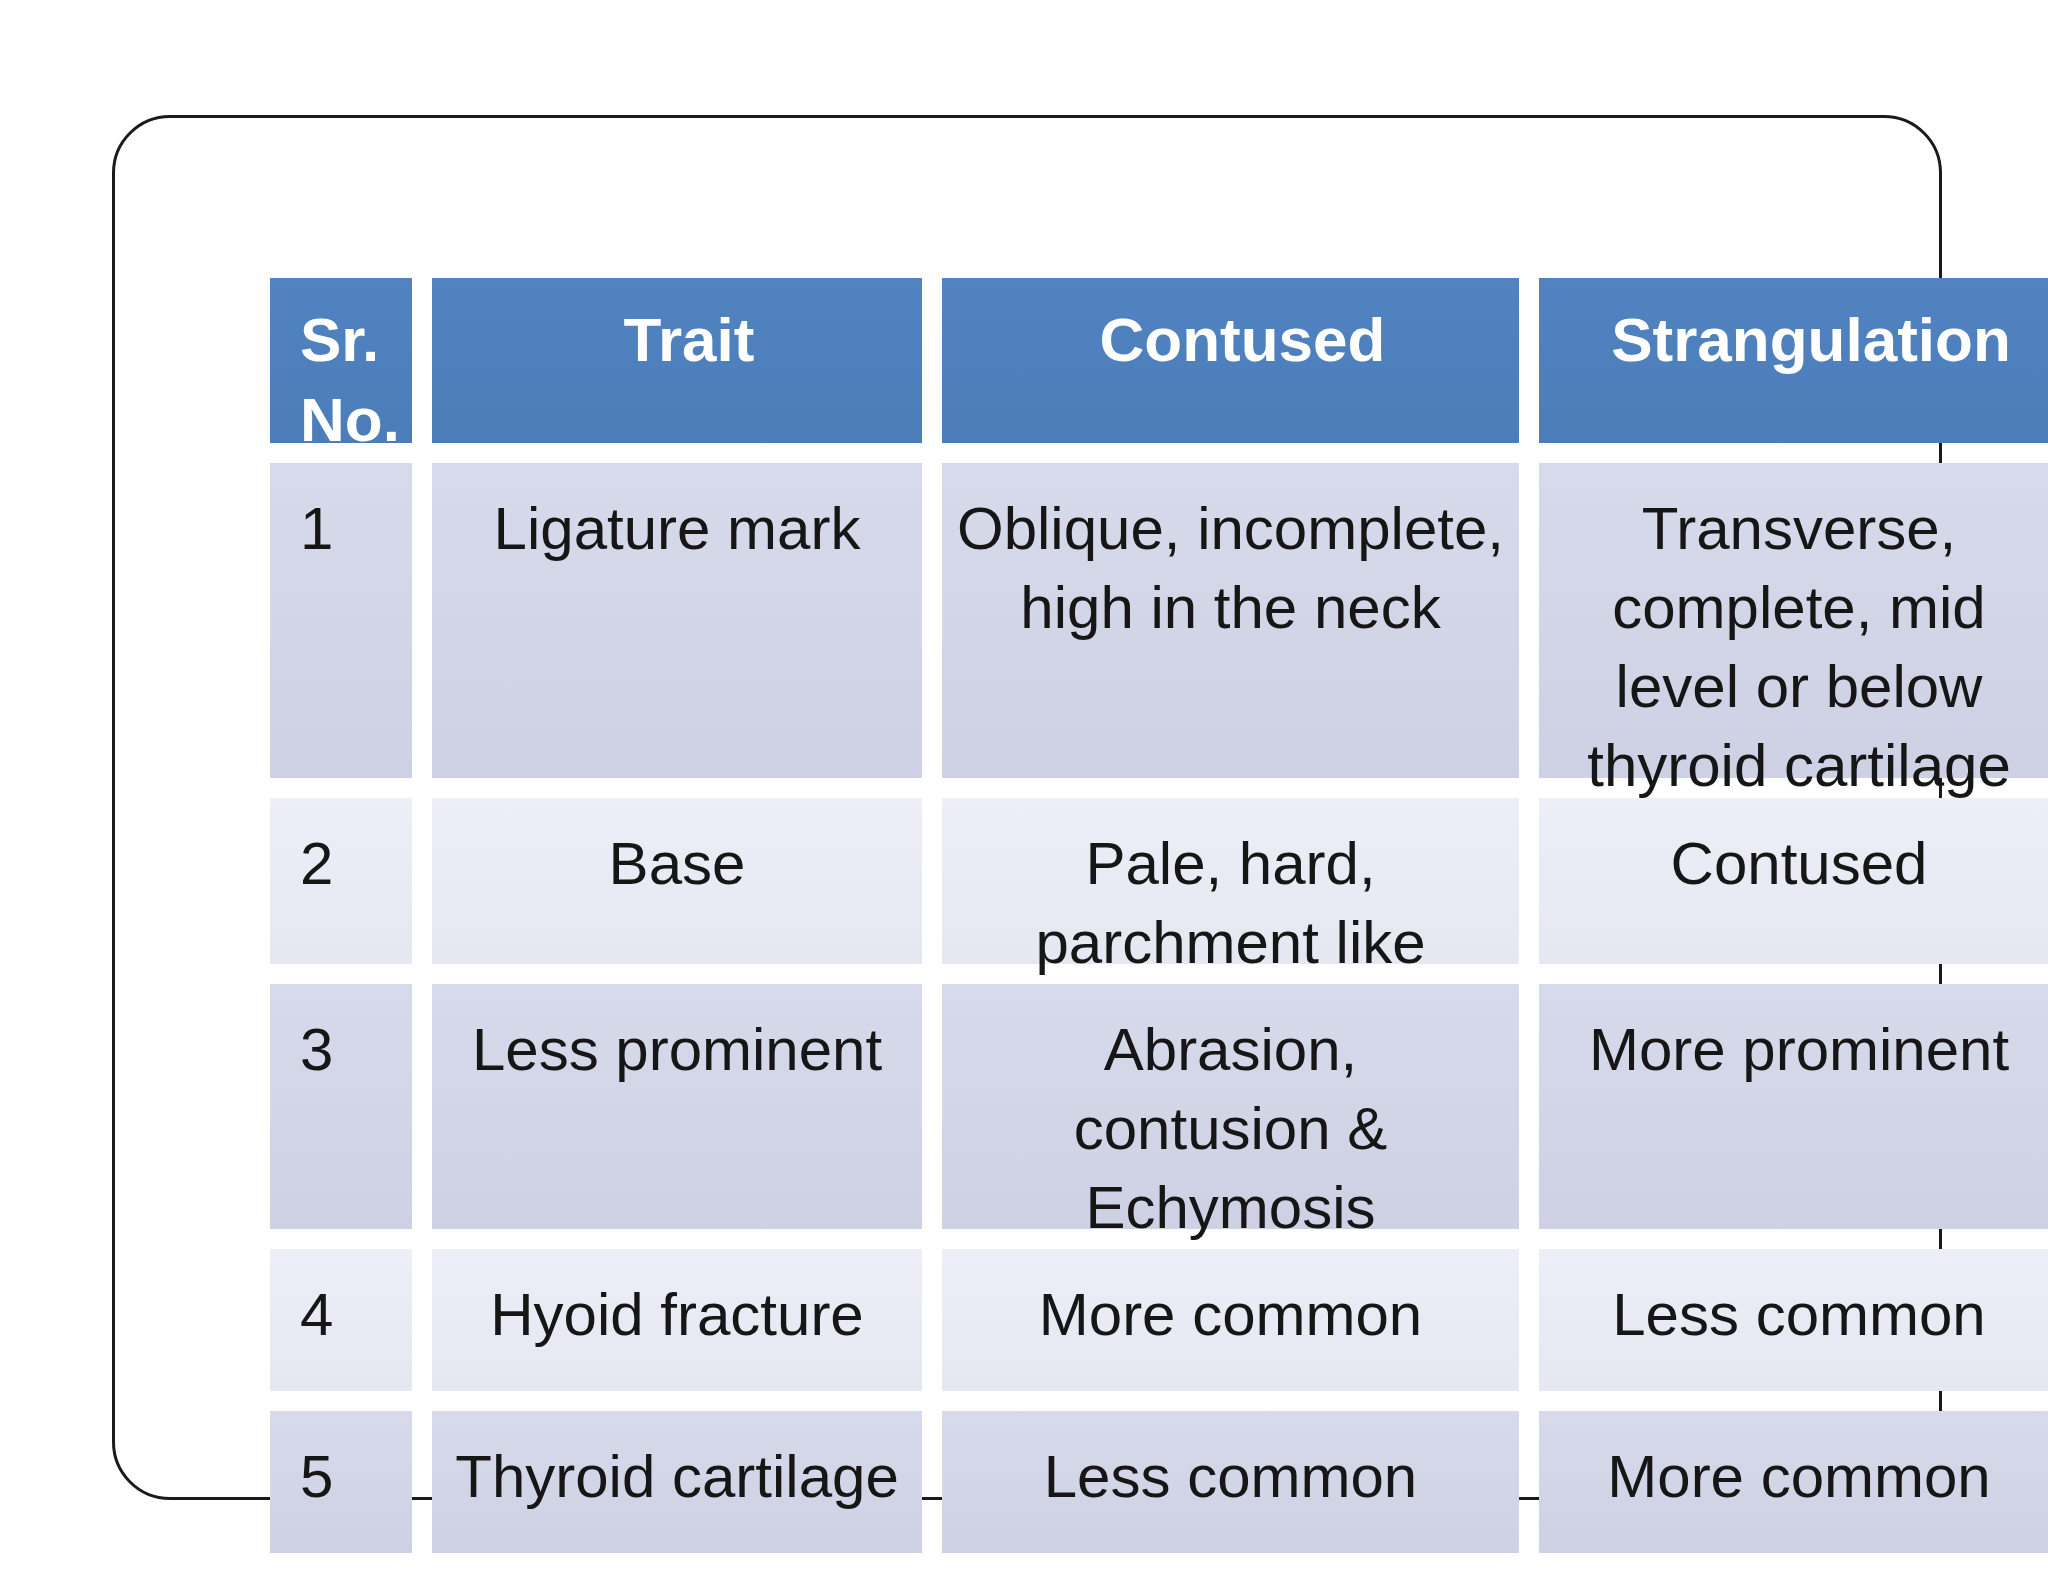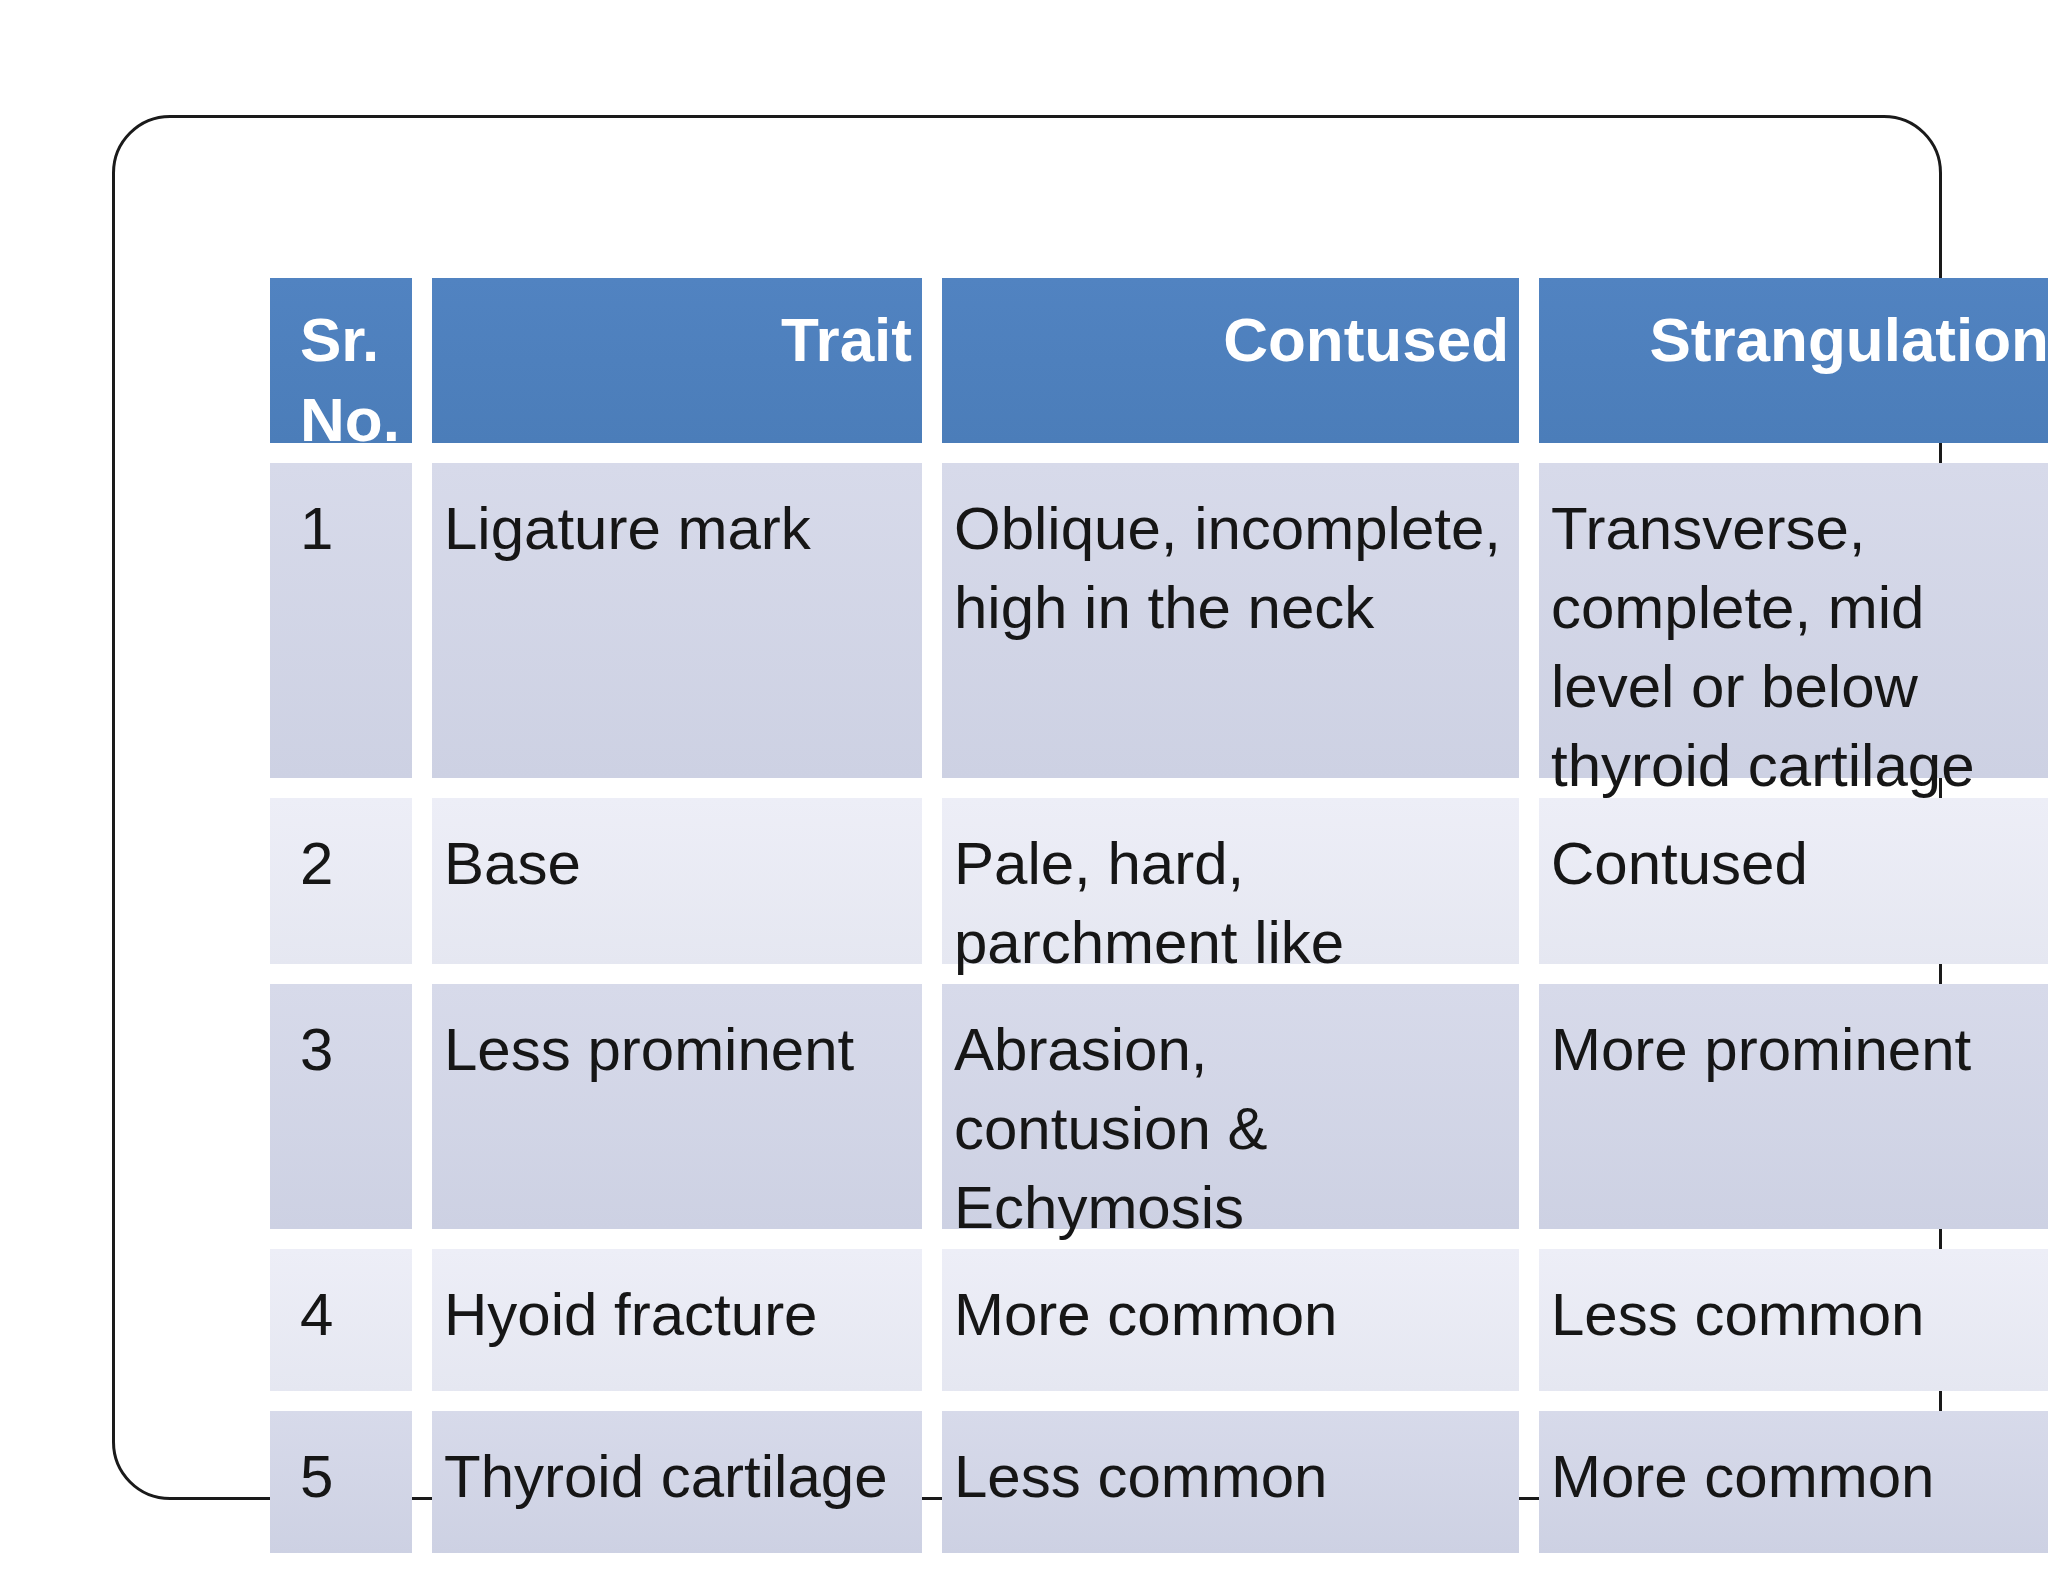--- a/index.html
+++ b/index.html
@@ -45,28 +45,28 @@
     box-sizing: border-box;
     white-space: pre-line;
     overflow: visible;
   }
   .hdr {
     background: linear-gradient(var(--header-bg-top), var(--header-bg-bottom));
     color: var(--header-text);
     font-weight: bold;
     font-size: 62px;
     line-height: 80px;
-    text-align: right;
+    text-align: center;
     padding: 22px 10px 0 34px;
   }
   .body-cell {
     font-size: 60px;
     line-height: 79px;
     color: var(--body-text);
-    text-align: left;
+    text-align: center;
     padding: 26px 12px 0 12px;
   }
   .sr-cell {
     text-align: left;
     padding-left: 30px;
   }
   .band-dark {
     background: linear-gradient(var(--row-dark-top), var(--row-dark-bottom));
   }
   .band-light {

